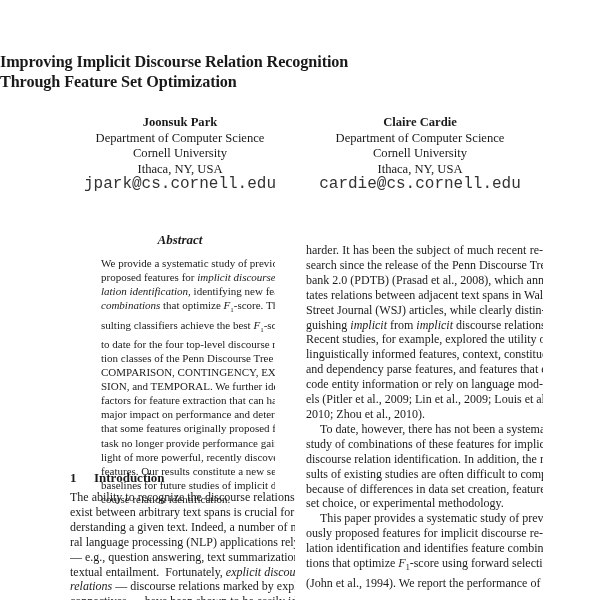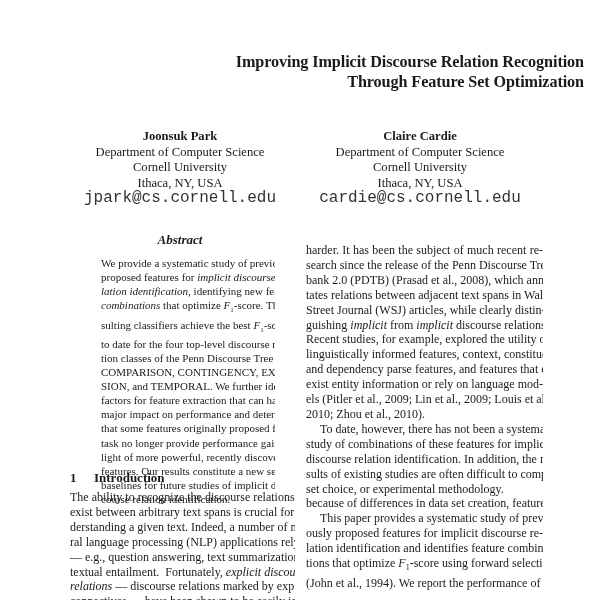--- a/index.html
+++ b/index.html
@@ -1,25 +1,25 @@
 <!DOCTYPE html>
 <html><head>
 <meta charset="utf-8">
 <style>
   html, body { margin: 0; padding: 0; background: #ffffff; }
   body { width: 600px; height: 600px; overflow: hidden; position: relative;
          font-family: "Liberation Serif", "DejaVu Serif", serif; color: #1a1a1a; }
   .page { position: absolute; left: 0; top: 0; width: 600px; height: 600px; }
-  .title { position: absolute; top: 52px; left: 0; width: 584px; text-align: right;
+  .title { position: absolute; top: 52px; left: 0; width: 584px; text-align: left;
            font-weight: bold; font-size: 16.2px; line-height: 20px; letter-spacing: -0.1px; }
   .author { position: absolute; top: 115px; width: 240px; text-align: center;
             font-size: 12.6px; line-height: 15.6px; }
   .author.a1 { left: 60px; }
   .author.a2 { left: 300px; }
-  .author .name { font-weight: bold; margin-top: 14px; }
+  .author .name { font-weight: bold; }
   .author .email { font-family: "Liberation Mono", "DejaVu Sans Mono", monospace; font-size: 16px; color: #333; }
   .abstract-head { position: absolute; top: 232px; left: 60px; width: 240px; text-align: center;
                    font-weight: bold; font-size: 13px; font-style: italic; }
   .abstract { position: absolute; top: 256px; left: 101px; width: 174px;
               font-size: 11px; line-height: 14.1px; text-align: justify; hyphens: manual; }
   .section-head { position: absolute; top: 470px; left: 70px; font-weight: bold; font-size: 13px; }
   .section-head .num { display: inline-block; width: 24px; }
   .intro { position: absolute; top: 490px; left: 70px; width: 225px;
            font-size: 12px; line-height: 14.9px; text-align: justify; }
   .right-text { position: absolute; top: 243px; left: 306px; width: 237px;
@@ -96,29 +96,29 @@
   <div class="right-text">
     <span class="line">harder.  It has been the subject of much recent re-</span>
     <span class="line">search since the release of the Penn Discourse Tree-</span>
     <span class="line">bank 2.0 (PDTB) (Prasad et al., 2008), which anno-</span>
     <span class="line">tates relations between adjacent text spans in Wall</span>
     <span class="line">Street Journal (WSJ) articles, while clearly distin-</span>
     <span class="line">guishing <i>implicit</i> from <i>implicit</i> discourse relations.</span>
     <span class="line">Recent studies, for example, explored the utility of</span>
     <span class="line">linguistically informed features, context, constituent</span>
     <span class="line">and dependency parse features, and features that en-</span>
-    <span class="line">exist entity information or rely on language mod-</span>
+    <span class="line">code entity information or rely on language mod-</span>
     <span class="line">els (Pitler et al., 2009; Lin et al., 2009; Louis et al.,</span>
     <span class="line last">2010; Zhou et al., 2010).</span>
     <span class="line indent">To date, however, there has not been a systematic</span>
     <span class="line">study of combinations of these features for implicit</span>
     <span class="line">discourse relation identification. In addition, the re-</span>
     <span class="line">sults of existing studies are often difficult to compare</span>
+    <span class="line">because of differences in data set creation, feature</span>
     <span class="line last">set choice, or experimental methodology.</span>
-    <span class="line">because of differences in data set creation, feature</span>
     <span class="line indent">This paper provides a systematic study of previ-</span>
     <span class="line">ously proposed features for implicit discourse re-</span>
     <span class="line">lation identification and identifies feature combina-</span>
     <span class="line">tions that optimize <i>F</i><sub style="font-size:8px">1</sub>-score using forward selection</span>
     <span class="line">(John et al., 1994). We report the performance of our</span>
 
   </div>
 
 </div>
 

